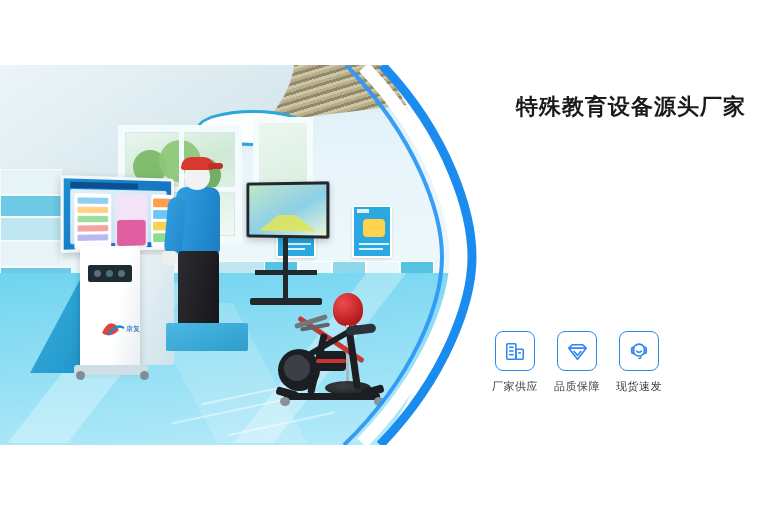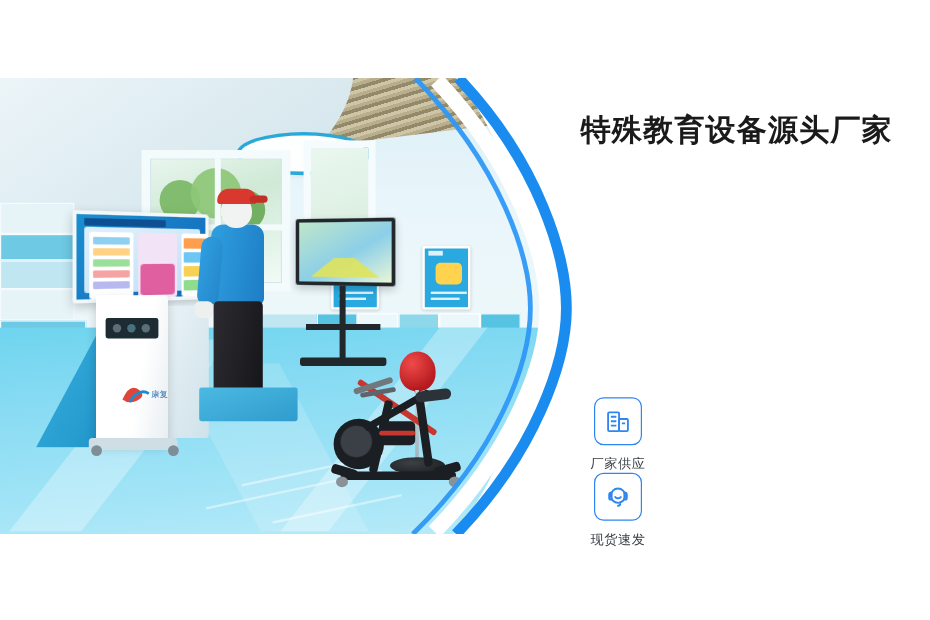--- a/index.html
+++ b/index.html
@@ -128,29 +128,29 @@
   .bk-seat{position:absolute;width:30px;height:9px;border-radius:5px;background:#2b3238;}
 
   
   .floor-line{position:absolute;background:rgba(255,255,255,.45);height:2px;transform:rotate(-12deg);}
 
   
   #arc{position:absolute;left:300px;top:65px;width:200px;height:380px;pointer-events:none;}
 
   
   #content{position:absolute;left:484px;top:95px;width:285px;}
-  .headline{font-size:25px;font-weight:700;letter-spacing:1px;color:#1a1a1a;line-height:1.1;
-     white-space:nowrap;}
+  .headline{font-size:22px;font-weight:700;letter-spacing:1px;color:#1a1a1a;line-height:1.1;
+     white-space:nowrap;margin-left:32px;}
   .subbar{margin-top:13px;display:inline-block;background:#1477f0;color:#fff;
      font-size:13.5px;font-weight:700;letter-spacing:.5px;padding:5px 9px 6px;white-space:nowrap;}
   .para{margin-top:16px;width:282px;font-size:10.2px;color:#4a4f55;line-height:2.02;
      text-align:justify;letter-spacing:.2px;}
 
   .features{position:absolute;left:484px;top:331px;width:288px;display:flex;
-     justify-content:space-between;flex-direction:column;}
+     justify-content:flex-start;}
   .feat{width:62px;text-align:center;}
   .feat .box{width:38px;height:38px;margin:0 auto;border:1.6px solid #2f86f0;border-radius:8px;
      display:flex;align-items:center;justify-content:center;}
   .feat .lbl{margin-top:8px;font-size:11px;color:#3b4046;letter-spacing:.5px;white-space:nowrap;}
 </style>
 </head>
 <body>
 
 <div id="banner">
 
@@ -333,20 +333,30 @@
           <line x1="5.5" y1="8" x2="10.5" y2="8"></line>
             <line x1="5.5" y1="12" x2="10.5" y2="12"></line>
           <line x1="5.5" y1="16" x2="10.5" y2="16"></line>
             <line x1="15.5" y1="14" x2="18.5" y2="14"></line>
         </svg>
       </div>
       <div class="lbl">厂家供应</div>
     </div>
 
 
+    <div class="feat">
+      <div class="box">
+        <svg width="23" height="23" viewBox="0 0 24 24" fill="none" stroke="#2f86f0" stroke-width="1.7" stroke-linejoin="round">
+          <path d="M3 8.5h18L12 20z"></path>
+            <path d="M3 8.5 6.5 5h11L21 8.5"></path>
+          <path d="M8 11.5 12 16l4-4.5"></path>
+        </svg>
+      </div>
+      <div class="lbl">品质保障</div>
+    </div>
 
     <div class="feat">
       <div class="box">
         <svg width="22" height="22" viewBox="0 0 24 24" fill="none" stroke="#2f86f0" stroke-width="1.7" stroke-linecap="round">
           <circle cx="12" cy="11" r="6.5"></circle>
           <path d="M4 9.5v3.5a1.6 1.6 0 0 0 1.6 1.6h.6V8h-.6A1.6 1.6 0 0 0 4 9.5z"></path>
           <path d="M20 9.5v3.5a1.6 1.6 0 0 1-1.6 1.6h-.6V8h.6A1.6 1.6 0 0 1 20 9.5z"></path>
           <path d="M9.5 12.2c1.4 1.5 3.6 1.5 5 0"></path>
           <path d="M14 18.5c0 1-1 1.6-2 1.6"></path>
         </svg>

